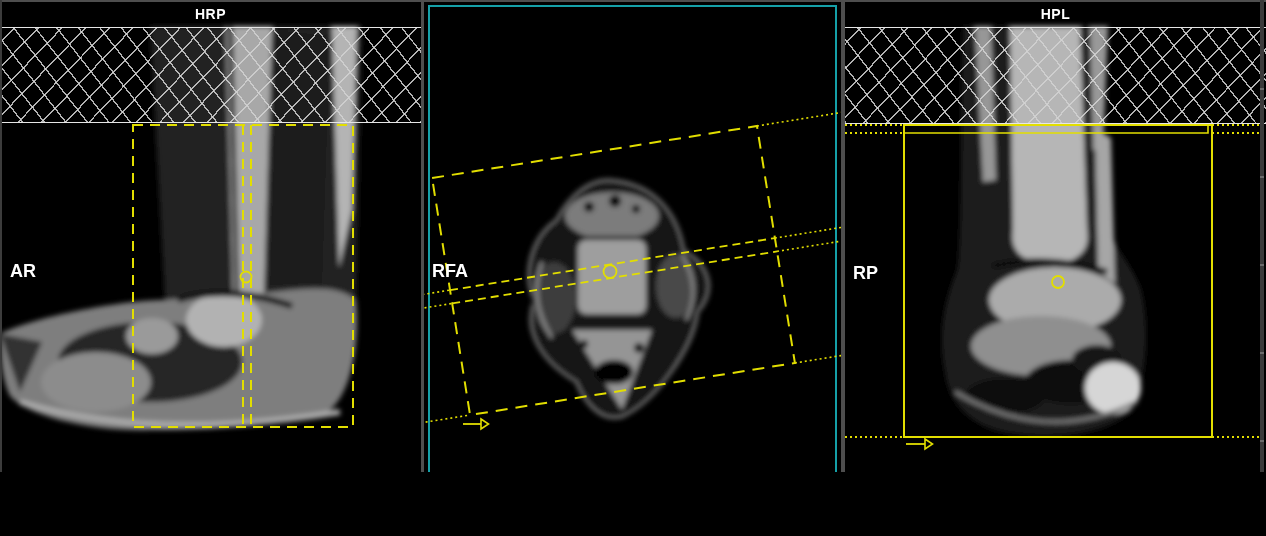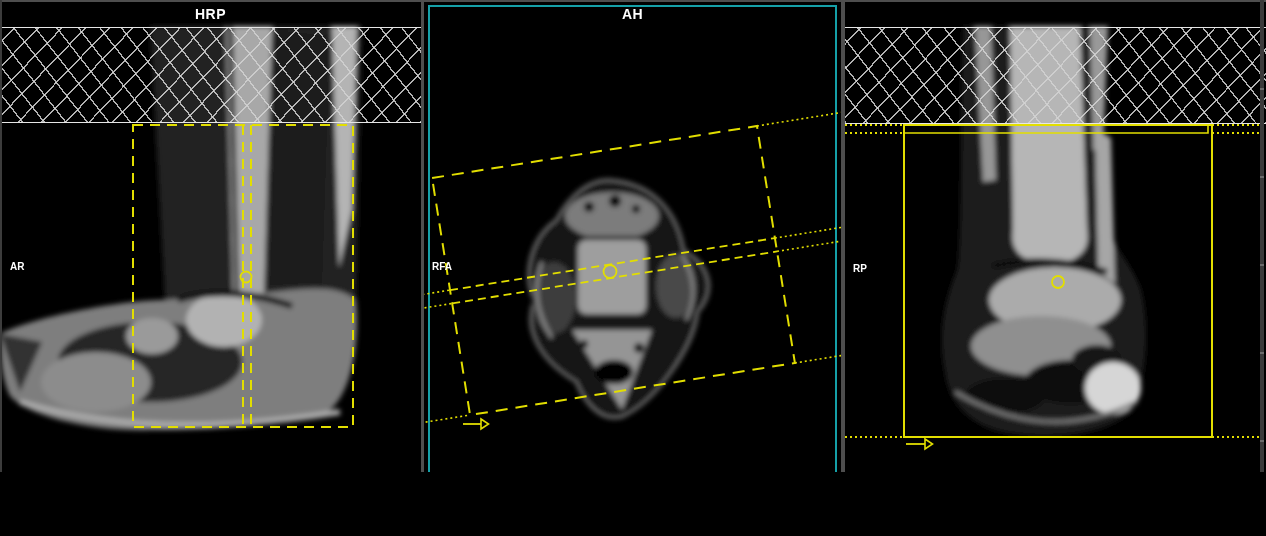--- a/index.html
+++ b/index.html
@@ -8,21 +8,21 @@
     font-family:"Liberation Sans",sans-serif;
     --plan-yellow:#e2de00;--active-border:#15a0a8;--hatch-line:#d0d0d0;
     --band-edge:#e6e6e6;--separator:#4e4e4e;--label-color:#ffffff;
   }
   .panel{position:absolute;top:0;height:536px;background:#000;}
   .panel-title{
     position:absolute;top:6px;left:0;width:100%;text-align:center;
     color:var(--label-color);font-size:14px;font-weight:bold;letter-spacing:.5px;z-index:6;
   }
   .orient-label{
-    position:absolute;color:var(--label-color);font-size:10px;font-weight:bold;z-index:6;
+    position:absolute;color:var(--label-color);font-size:18px;font-weight:bold;z-index:6;
   }
   .anatomy{position:absolute;left:0;top:0;z-index:1;}
   .sat-band{
     position:absolute;left:0;top:27px;height:94px;width:100%;z-index:3;
     border-top:1px solid var(--band-edge);border-bottom:1px solid var(--band-edge);
     background-image:
       repeating-linear-gradient(52deg, rgba(210,210,210,.85) 0 1.4px, transparent 1.4px 17px),
       repeating-linear-gradient(-46deg, rgba(210,210,210,.85) 0 1.4px, transparent 1.4px 17px);
   }
   .overlay{position:absolute;left:0;top:0;z-index:5;}
@@ -123,21 +123,20 @@
         <line x1="-30" y1="390.5" x2="25" y2="390.5" class="plan-stroke" stroke-width="1.6" stroke-dasharray="2 3"></line>
         <line x1="354" y1="390.5" x2="438" y2="390.5" class="plan-stroke" stroke-width="1.6" stroke-dasharray="2 3"></line>
       </g>
       <circle cx="186" cy="271.5" r="6.5" class="plan-stroke" stroke-width="1.8"></circle>
       <g>
         <line x1="39" y1="424" x2="57" y2="424" class="plan-stroke" stroke-width="1.8"></line>
         <path d="M57,419 L64.5,424 L57,429 Z" class="plan-stroke" stroke-width="1.6"></path>
       </g>
     </svg>
 
-    <div class="panel-title">AH</div>
     <div class="orient-label" style="left:8px;top:261px;">RFA</div>
   </section>
 
   <div class="sep" style="left:841px;width:4px;"></div>
 
   <section class="panel" style="left:845px;width:421px;">
     <svg class="anatomy" width="421" height="536" viewBox="0 0 421 536">
       <defs>
           <filter id="b3" x="-20%" y="-20%" width="140%" height="140%">
             <feGaussianBlur stdDeviation="2.6"></feGaussianBlur>
@@ -171,20 +170,21 @@
       <line x1="367" y1="133" x2="421" y2="133" class="plan-stroke" stroke-width="2" stroke-dasharray="2 3"></line>
       <line x1="0" y1="437" x2="59" y2="437" class="plan-stroke" stroke-width="2" stroke-dasharray="2 3"></line>
       <line x1="367" y1="437" x2="421" y2="437" class="plan-stroke" stroke-width="2" stroke-dasharray="2 3"></line>
       <circle cx="213" cy="282" r="6" class="plan-stroke" stroke-width="1.8"></circle>
       <g>
         <line x1="61" y1="444" x2="80" y2="444" class="plan-stroke" stroke-width="1.8"></line>
         <path d="M80,439 L87.5,444 L80,449 Z" class="plan-stroke" stroke-width="1.6"></path>
       </g>
     </svg>
 
+    <div class="panel-title">HPL</div>
     <div class="orient-label" style="left:8px;top:263px;">RP</div>
   </section>
 
   <div class="frame-top"></div>
   <div class="frame-bottom"></div>
   <div class="frame-left"></div>
 
   <div class="scroll-track">
     <div class="scroll-notch" style="top:88px"></div>
     <div class="scroll-notch" style="top:176px"></div>

